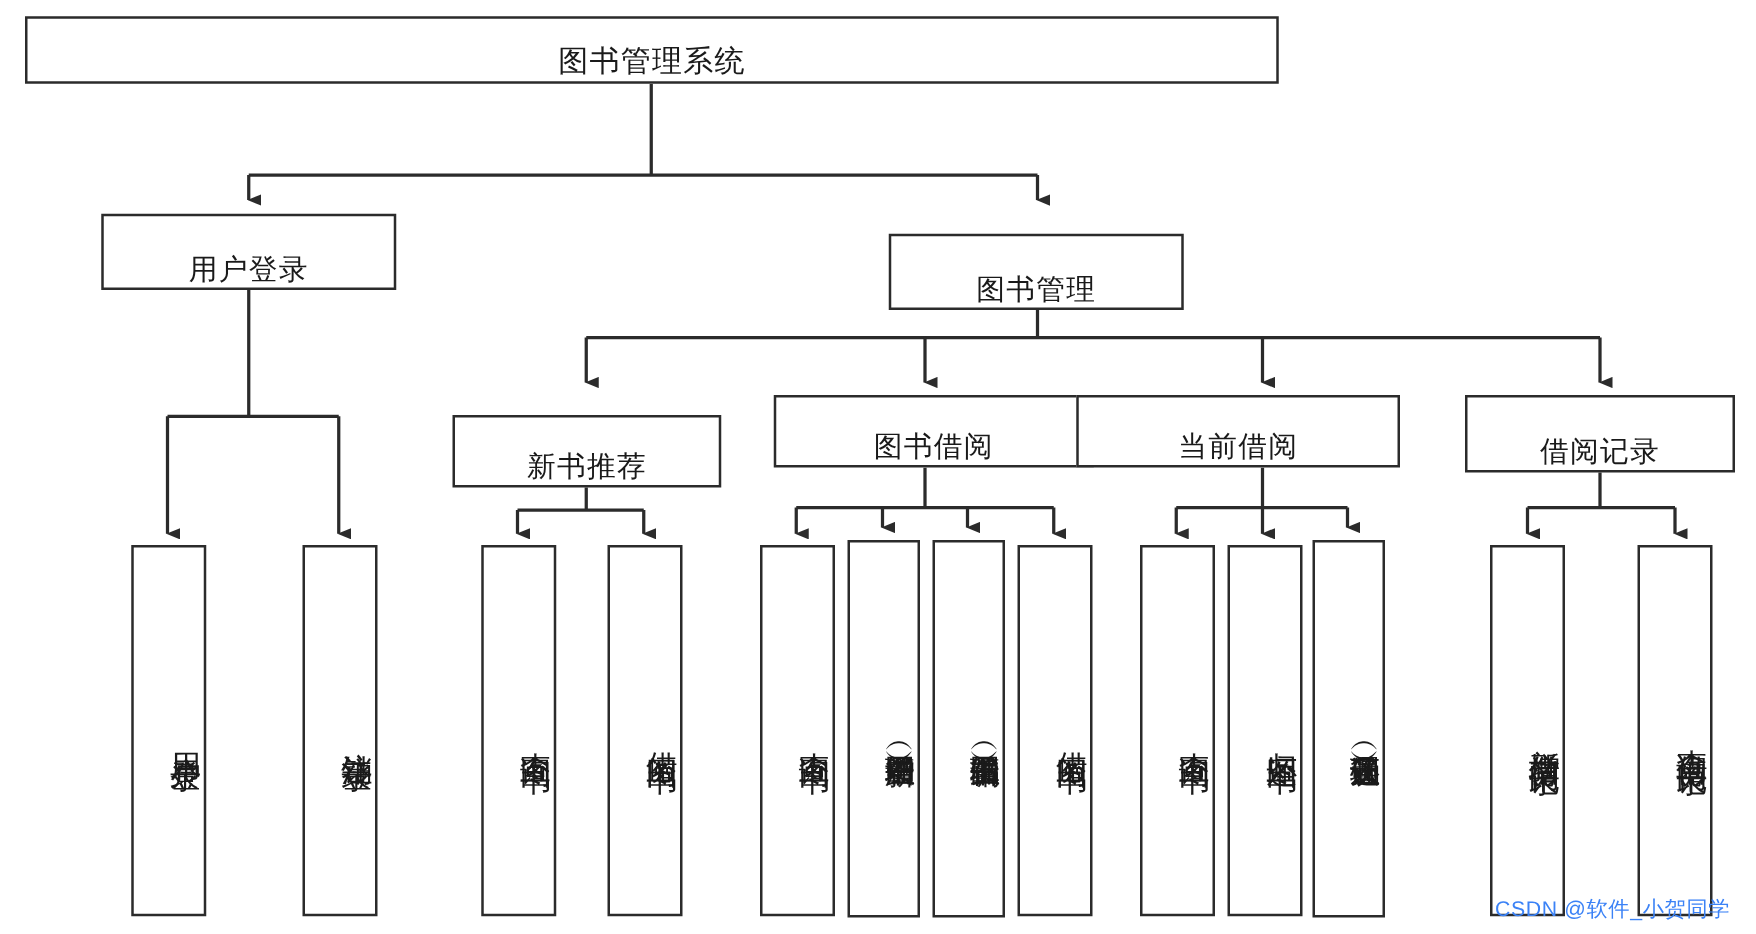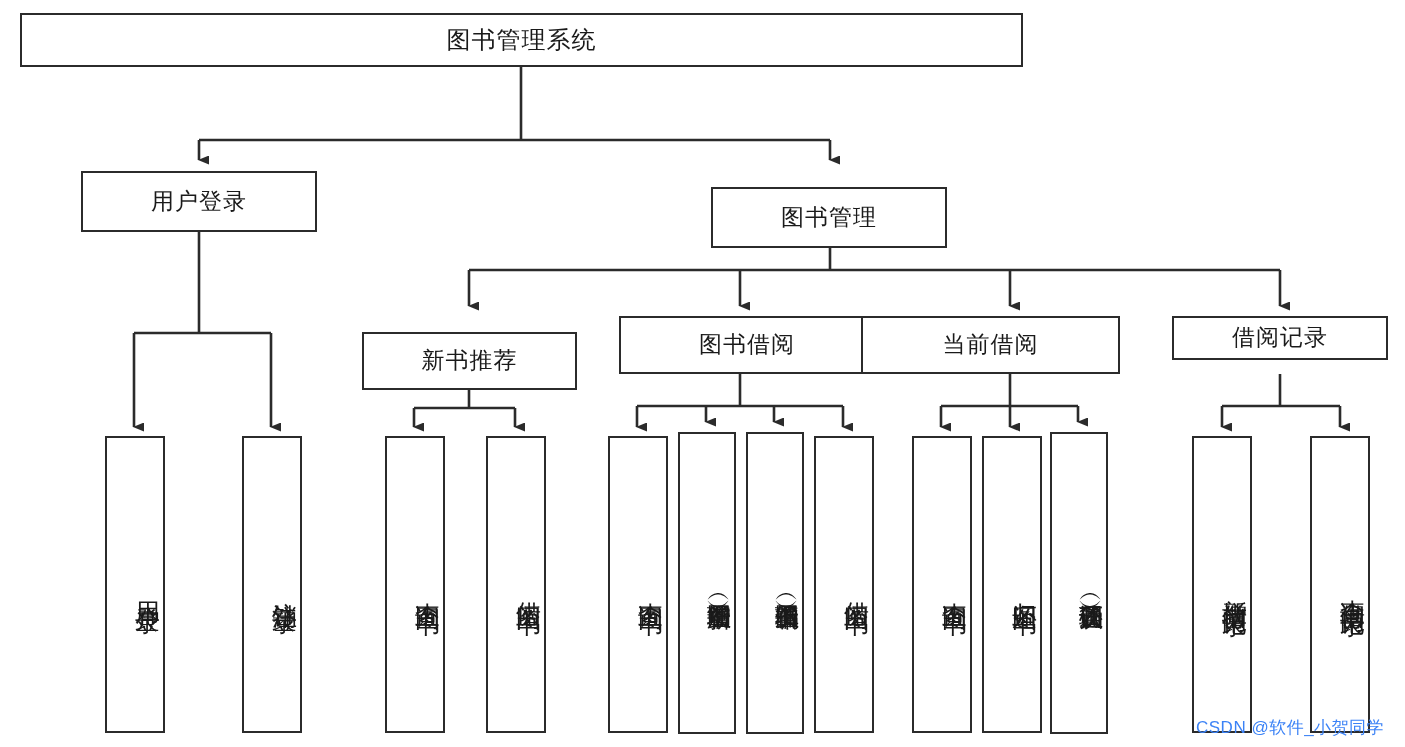--- a/index.html
+++ b/index.html
@@ -25,21 +25,21 @@
     width: 1405px;
     height: 747px;
     pointer-events: none;
   }
   .node {
     position: absolute;
     box-sizing: border-box;
     background: #ffffff;
     border: 2px solid #2b2b2b;
     display: flex;
-    align-items: center;
+    align-items: flex-end;
     justify-content: center;
     color: #1a1a1a;
   }
   .node-h {
     font-size: 23px;
     letter-spacing: 1px;
     line-height: 1.2;
     white-space: nowrap;
   }
   .node-root {
@@ -141,21 +141,21 @@
   </div>
 
   <div class="node node-h" style="left:619px; top:316px; width:256px; height:58px;">
     <span>图书借阅</span>
   </div>
 
   <div class="node node-h" style="left:861px; top:316px; width:259px; height:58px;">
     <span>当前借阅</span>
   </div>
 
-  <div class="node node-h" style="left:1172px; top:316px; width:216px; height:44px;">
+  <div class="node node-h" style="left:1172px; top:316px; width:216px; height:62px;">
     <span>借阅记录</span>
   </div>
 
   <div class="node node-v" style="left:105px; top:436px; width:60px; height:297px;">
     <span class="vtext">用户登录</span>
   </div>
 
   <div class="node node-v" style="left:242px; top:436px; width:60px; height:297px;">
     <span class="vtext">注销登录</span>
   </div>

